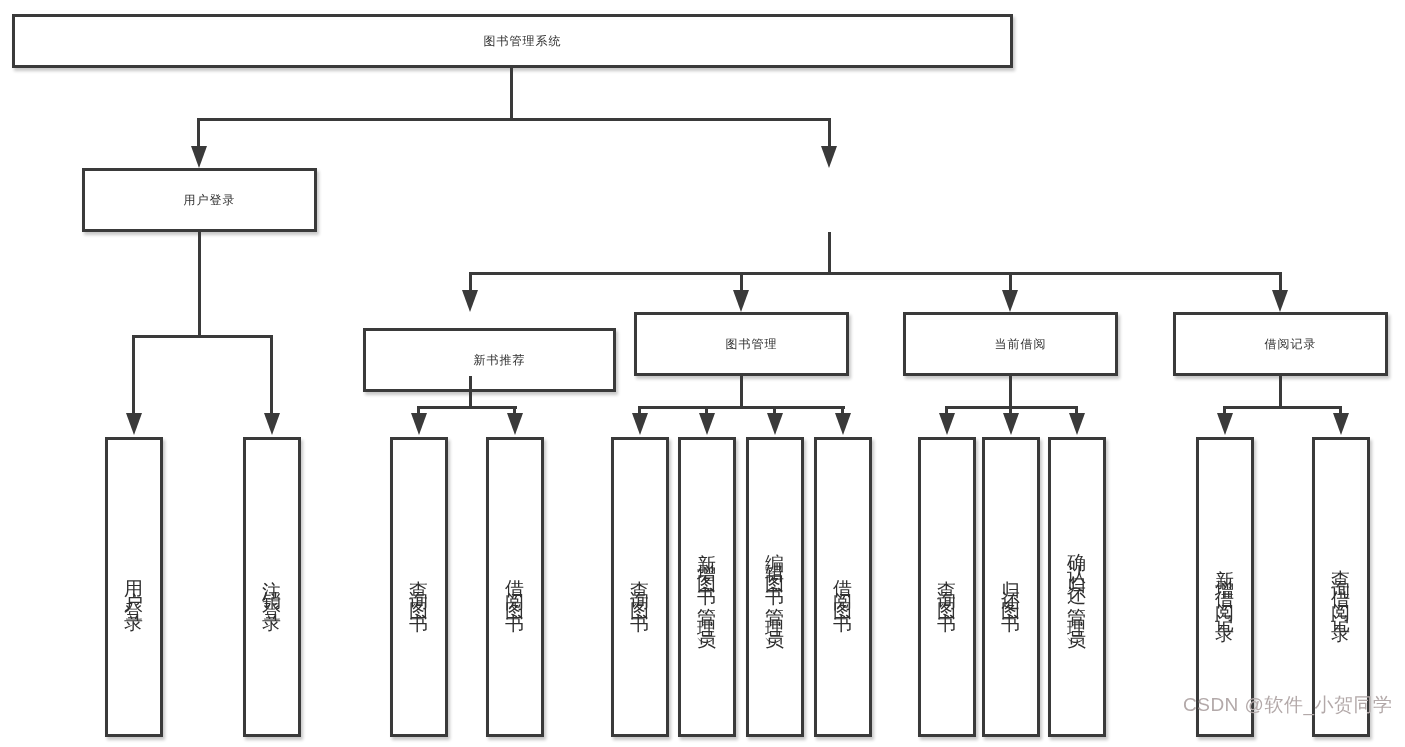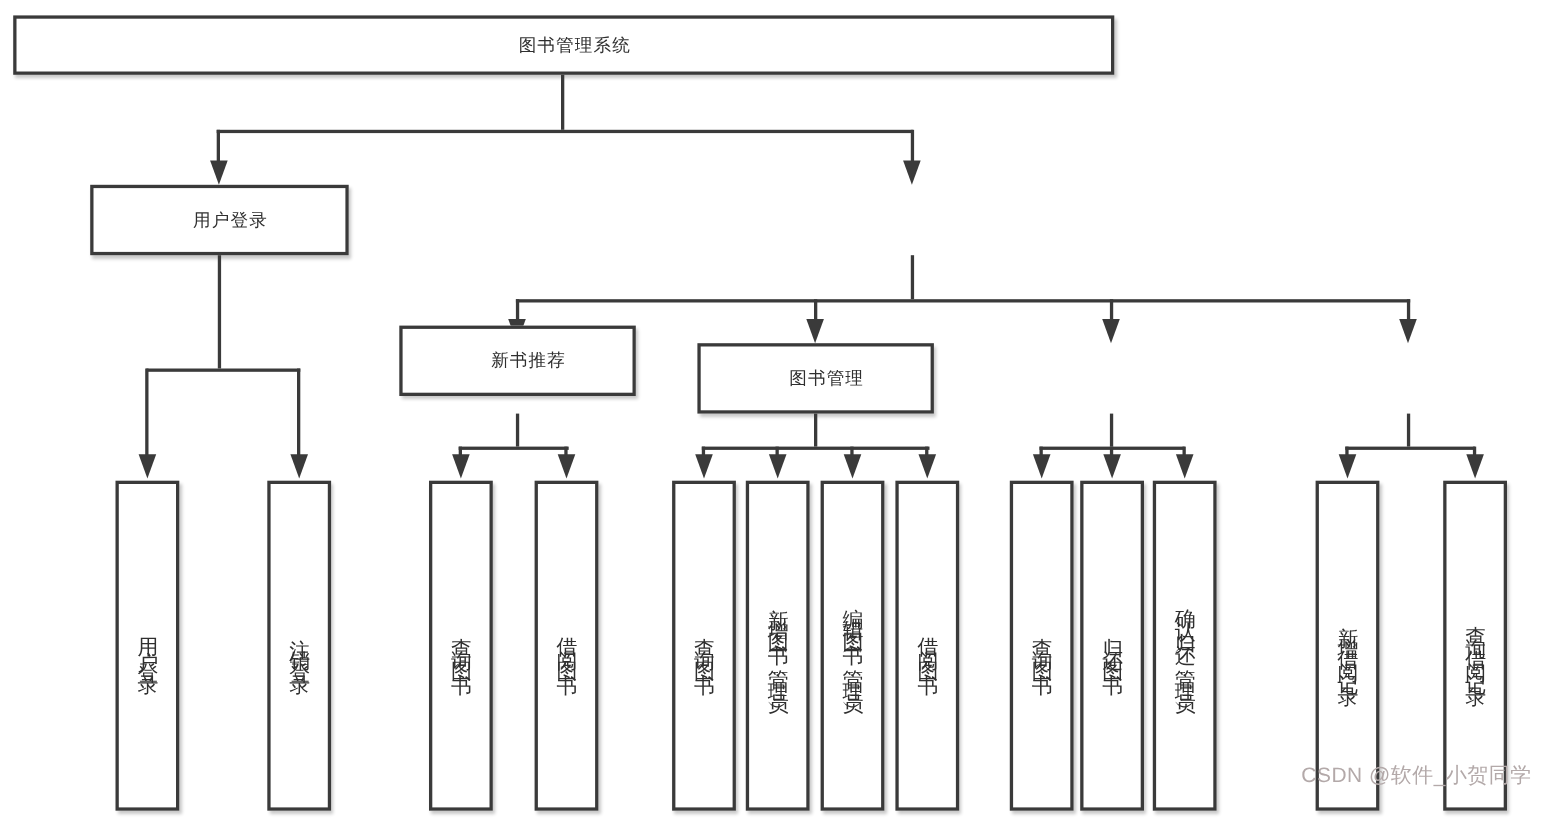--- a/index.html
+++ b/index.html
@@ -5,21 +5,21 @@
   html,body{margin:0;padding:0;background:#ffffff;}
   .stage{
     position:relative;width:1405px;height:747px;background:#ffffff;overflow:hidden;
     font-family:"Liberation Sans","DejaVu Sans",sans-serif;color:#2f2f2f;
   }
   .box{
     position:absolute;box-sizing:border-box;background:#ffffff;
     border:3px solid #3a3a3a;box-shadow:2px 3px 3px rgba(0,0,0,0.22);
     display:flex;align-items:center;justify-content:center;
   }
-  .hbox{font-size:16px;letter-spacing:1px;padding-left:20px;}
+  .hbox{font-size:12px;letter-spacing:1px;padding-left:20px;}
   .vbox{
     writing-mode:vertical-rl;text-orientation:mixed;
     font-size:19px;letter-spacing:11px;line-height:1;
   }
   .hl,.vl{position:absolute;background:#3a3a3a;}
   .hl{height:3px;}
   .vl{width:3px;}
   .arrow{
     position:absolute;width:0;height:0;
     border-left:8px solid transparent;border-right:8px solid transparent;
@@ -57,22 +57,24 @@
   <div class="hl" style="left:469px;top:272px;width:813px"></div>
   <div class="vl" style="left:469px;top:272px;height:22px"></div>
   <div class="arrow" style="left:462px;top:290px"></div>
   <div class="vl" style="left:740px;top:272px;height:22px"></div>
   <div class="arrow" style="left:733px;top:290px"></div>
   <div class="vl" style="left:1009px;top:272px;height:22px"></div>
   <div class="arrow" style="left:1002px;top:290px"></div>
   <div class="vl" style="left:1279px;top:272px;height:22px"></div>
   <div class="arrow" style="left:1272px;top:290px"></div>
 
-  <div class="box hbox" style="left:363px;top:296px;width:215px;height:64px">新书推荐</div>
+  <div class="box hbox" style="left:363px;top:328px;width:253px;height:64px">新书推荐</div>
   <div class="box hbox" style="left:634px;top:312px;width:215px;height:64px">图书管理</div>
+  <div class="box hbox" style="left:903px;top:312px;width:215px;height:64px">当前借阅</div>
+  <div class="box hbox" style="left:1173px;top:312px;width:215px;height:64px">借阅记录</div>
 
   <div class="vl" style="left:469px;top:376px;height:30px"></div>
   <div class="hl" style="left:417px;top:406px;width:100px"></div>
   <div class="vl" style="left:417px;top:406px;height:12px"></div>
   <div class="arrow" style="left:411px;top:413px"></div>
   <div class="vl" style="left:513px;top:406px;height:12px"></div>
   <div class="arrow" style="left:507px;top:413px"></div>
 
   <div class="vl" style="left:740px;top:376px;height:30px"></div>
   <div class="hl" style="left:638px;top:406px;width:207px"></div>

